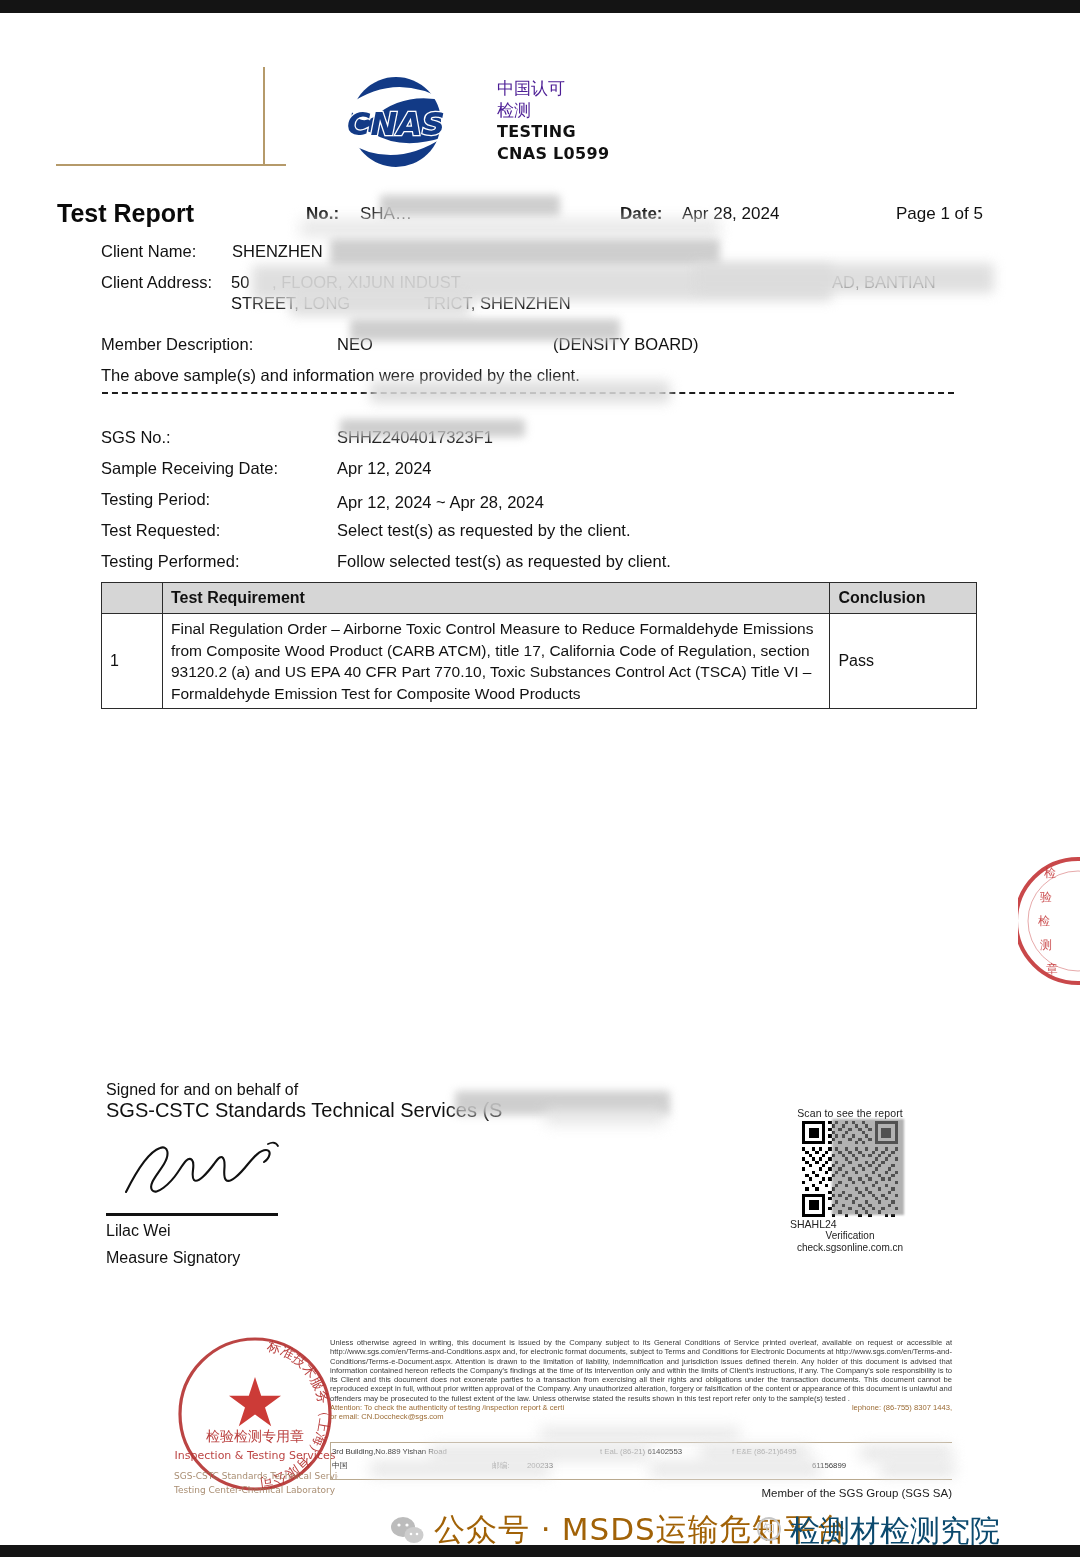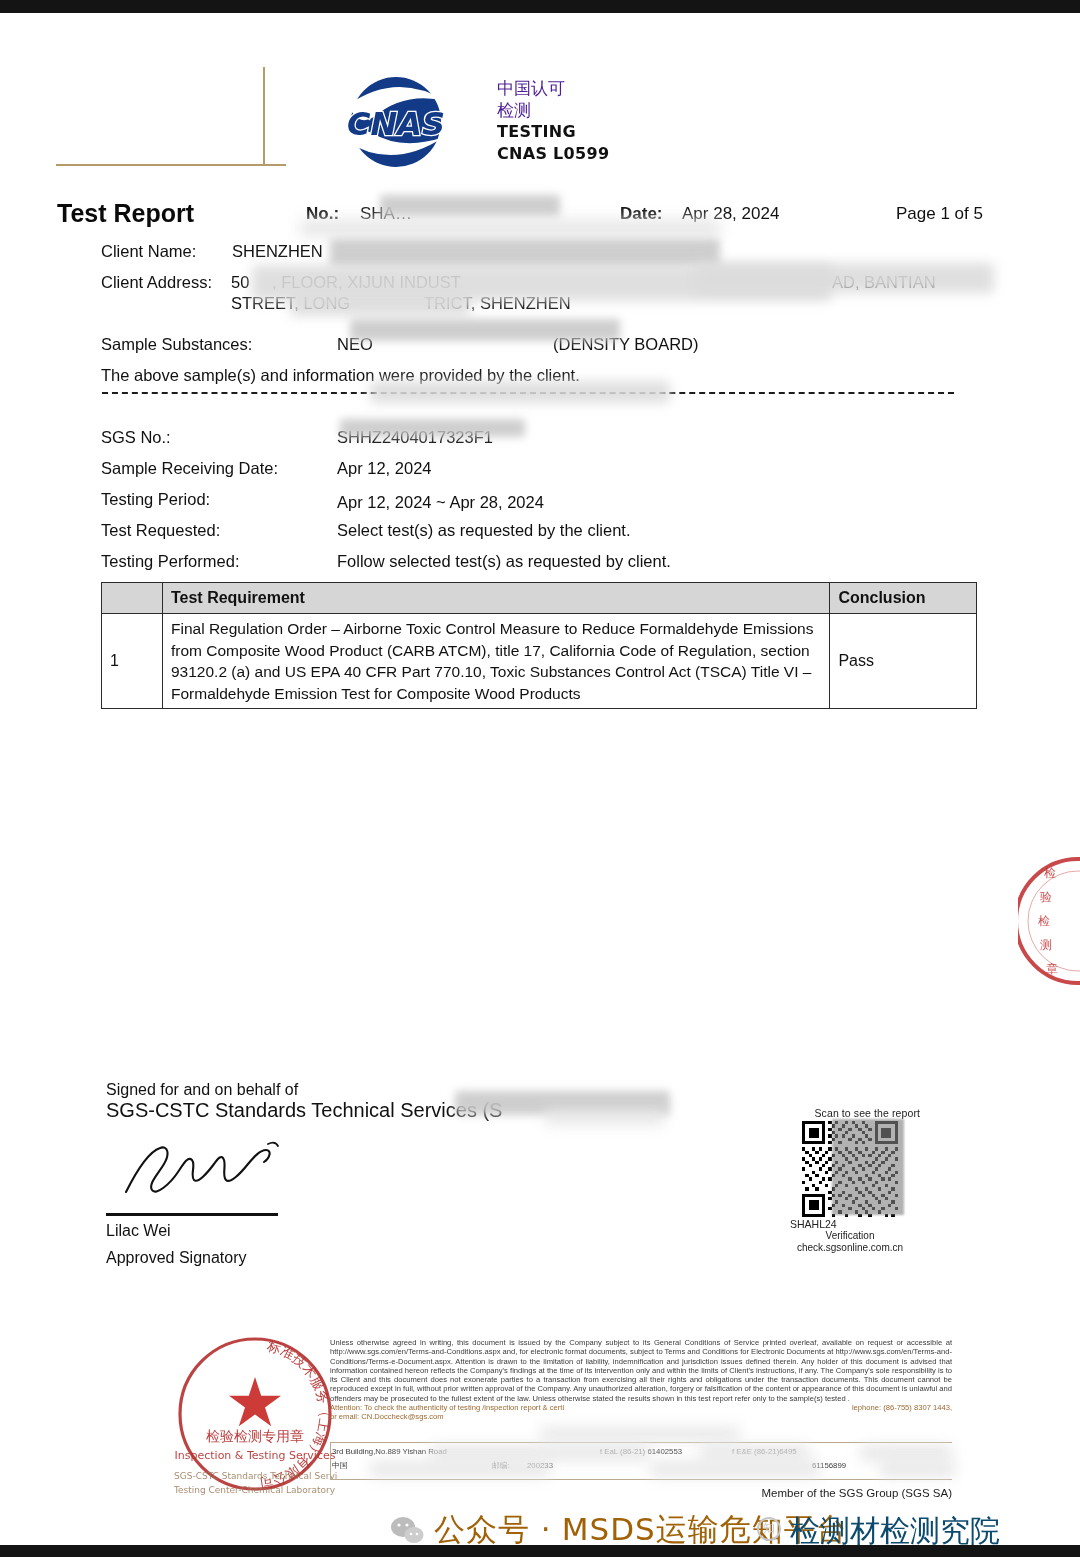--- a/index.html
+++ b/index.html
@@ -139,21 +139,21 @@
   .sig-rule {
     position: absolute; left: 106px; top: 1200px;
     width: 172px; height: 3px; background: #111;
   }
   .sign-name { position: absolute; left: 106px; top: 1209px; font-size: 16px; }
   .sign-role { position: absolute; left: 106px; top: 1236px; font-size: 16px; }
 
   
   .qr-block { position: absolute; left: 780px; top: 1094px; width: 140px; }
   .qr-caption {
-    font-size: 10.5px; color: #222; text-align: right;
+    font-size: 10.5px; color: #222; text-align: center;
     margin-bottom: 2px; letter-spacing: .1px;
   }
   .qr-img { position: relative; width: 96px; height: 96px; margin: 0 auto; }
   .qr-code { display: block; width: 96px; height: 96px; }
   .qr-overlay {
     position: absolute; left: 30px; top: -2px;
     width: 72px; height: 96px;
     background: rgba(130,130,130,.62);
     filter: blur(1px);
   }
@@ -298,21 +298,21 @@
   <div class="kv-label" style="left:101px; top:229px;">Client Name:</div>
   <div class="kv-val" style="left:232px; top:229px;">SHENZHEN</div>
 
   <div class="kv-label" style="left:101px; top:260px;">Client Address:</div>
   <div class="kv-val" style="left:231px; top:260px;">50</div>
   <div class="kv-val" style="left:272px; top:260px;">, FLOOR, XIJUN INDUST</div>
   <div class="kv-val" style="left:832px; top:260px;">AD, BANTIAN</div>
   <div class="kv-val" style="left:231px; top:281px;">STREET, LONG</div>
   <div class="kv-val" style="left:424px; top:281px;">TRICT, SHENZHEN</div>
 
-  <div class="kv-label" style="left:101px; top:322px;">Sample Substances:</div>
+  <div class="kv-label" style="left:101px; top:322px;">Member Description:</div>
   <div class="kv-val" style="left:337px; top:322px;">NEO</div>
   <div class="kv-val" style="left:553px; top:322px;">(DENSITY BOARD)</div>
 
   <div class="kv-val" style="left:101px; top:353px;">The above sample(s) and information were provided by the client.</div>
 
   <div class="sep-dashes"></div>
 
   <div class="kv-label" style="left:101px; top:415px;">SGS No.:</div>
   <div class="kv-val" style="left:337px; top:415px;">SHHZ2404017323F1</div>
 
@@ -369,21 +369,21 @@
       <path d="M8 56 C 16 40, 30 16, 42 12 C 50 9, 52 18, 46 28 C 40 38, 30 48, 34 54
                C 38 60, 52 48, 60 36 C 66 27, 70 20, 74 24 C 78 28, 72 40, 76 44
                C 80 48, 90 36, 96 28 C 100 22, 104 18, 106 24 C 108 30, 104 40, 108 44
                C 112 48, 122 38, 130 28 C 136 21, 142 14, 148 14 C 154 14, 152 22, 146 26" fill="none" stroke="#111" stroke-width="2.1" stroke-linecap="round"></path>
       <path d="M 150 8 C 154 6, 158 6, 160 10" fill="none" stroke="#111" stroke-width="1.8" stroke-linecap="round"></path>
     </svg>
   </div>
 
   <div class="sig-rule"></div>
   <div class="sign-name">Lilac Wei</div>
-  <div class="sign-role">Approved Signatory</div>
+  <div class="sign-role">Measure Signatory</div>
 
   <div class="qr-block">
     <div class="qr-caption">Scan to see the report</div>
     <div class="qr-img">
       <svg class="qr-code" viewBox="0 0 29 29" shape-rendering="crispEdges">
         <rect width="29" height="29" fill="#fff"></rect>
         <g fill="#000">
           <rect x="0" y="0" width="7" height="1"></rect>
             <rect x="0" y="6" width="7" height="1"></rect>
           <rect x="0" y="0" width="1" height="7"></rect>

